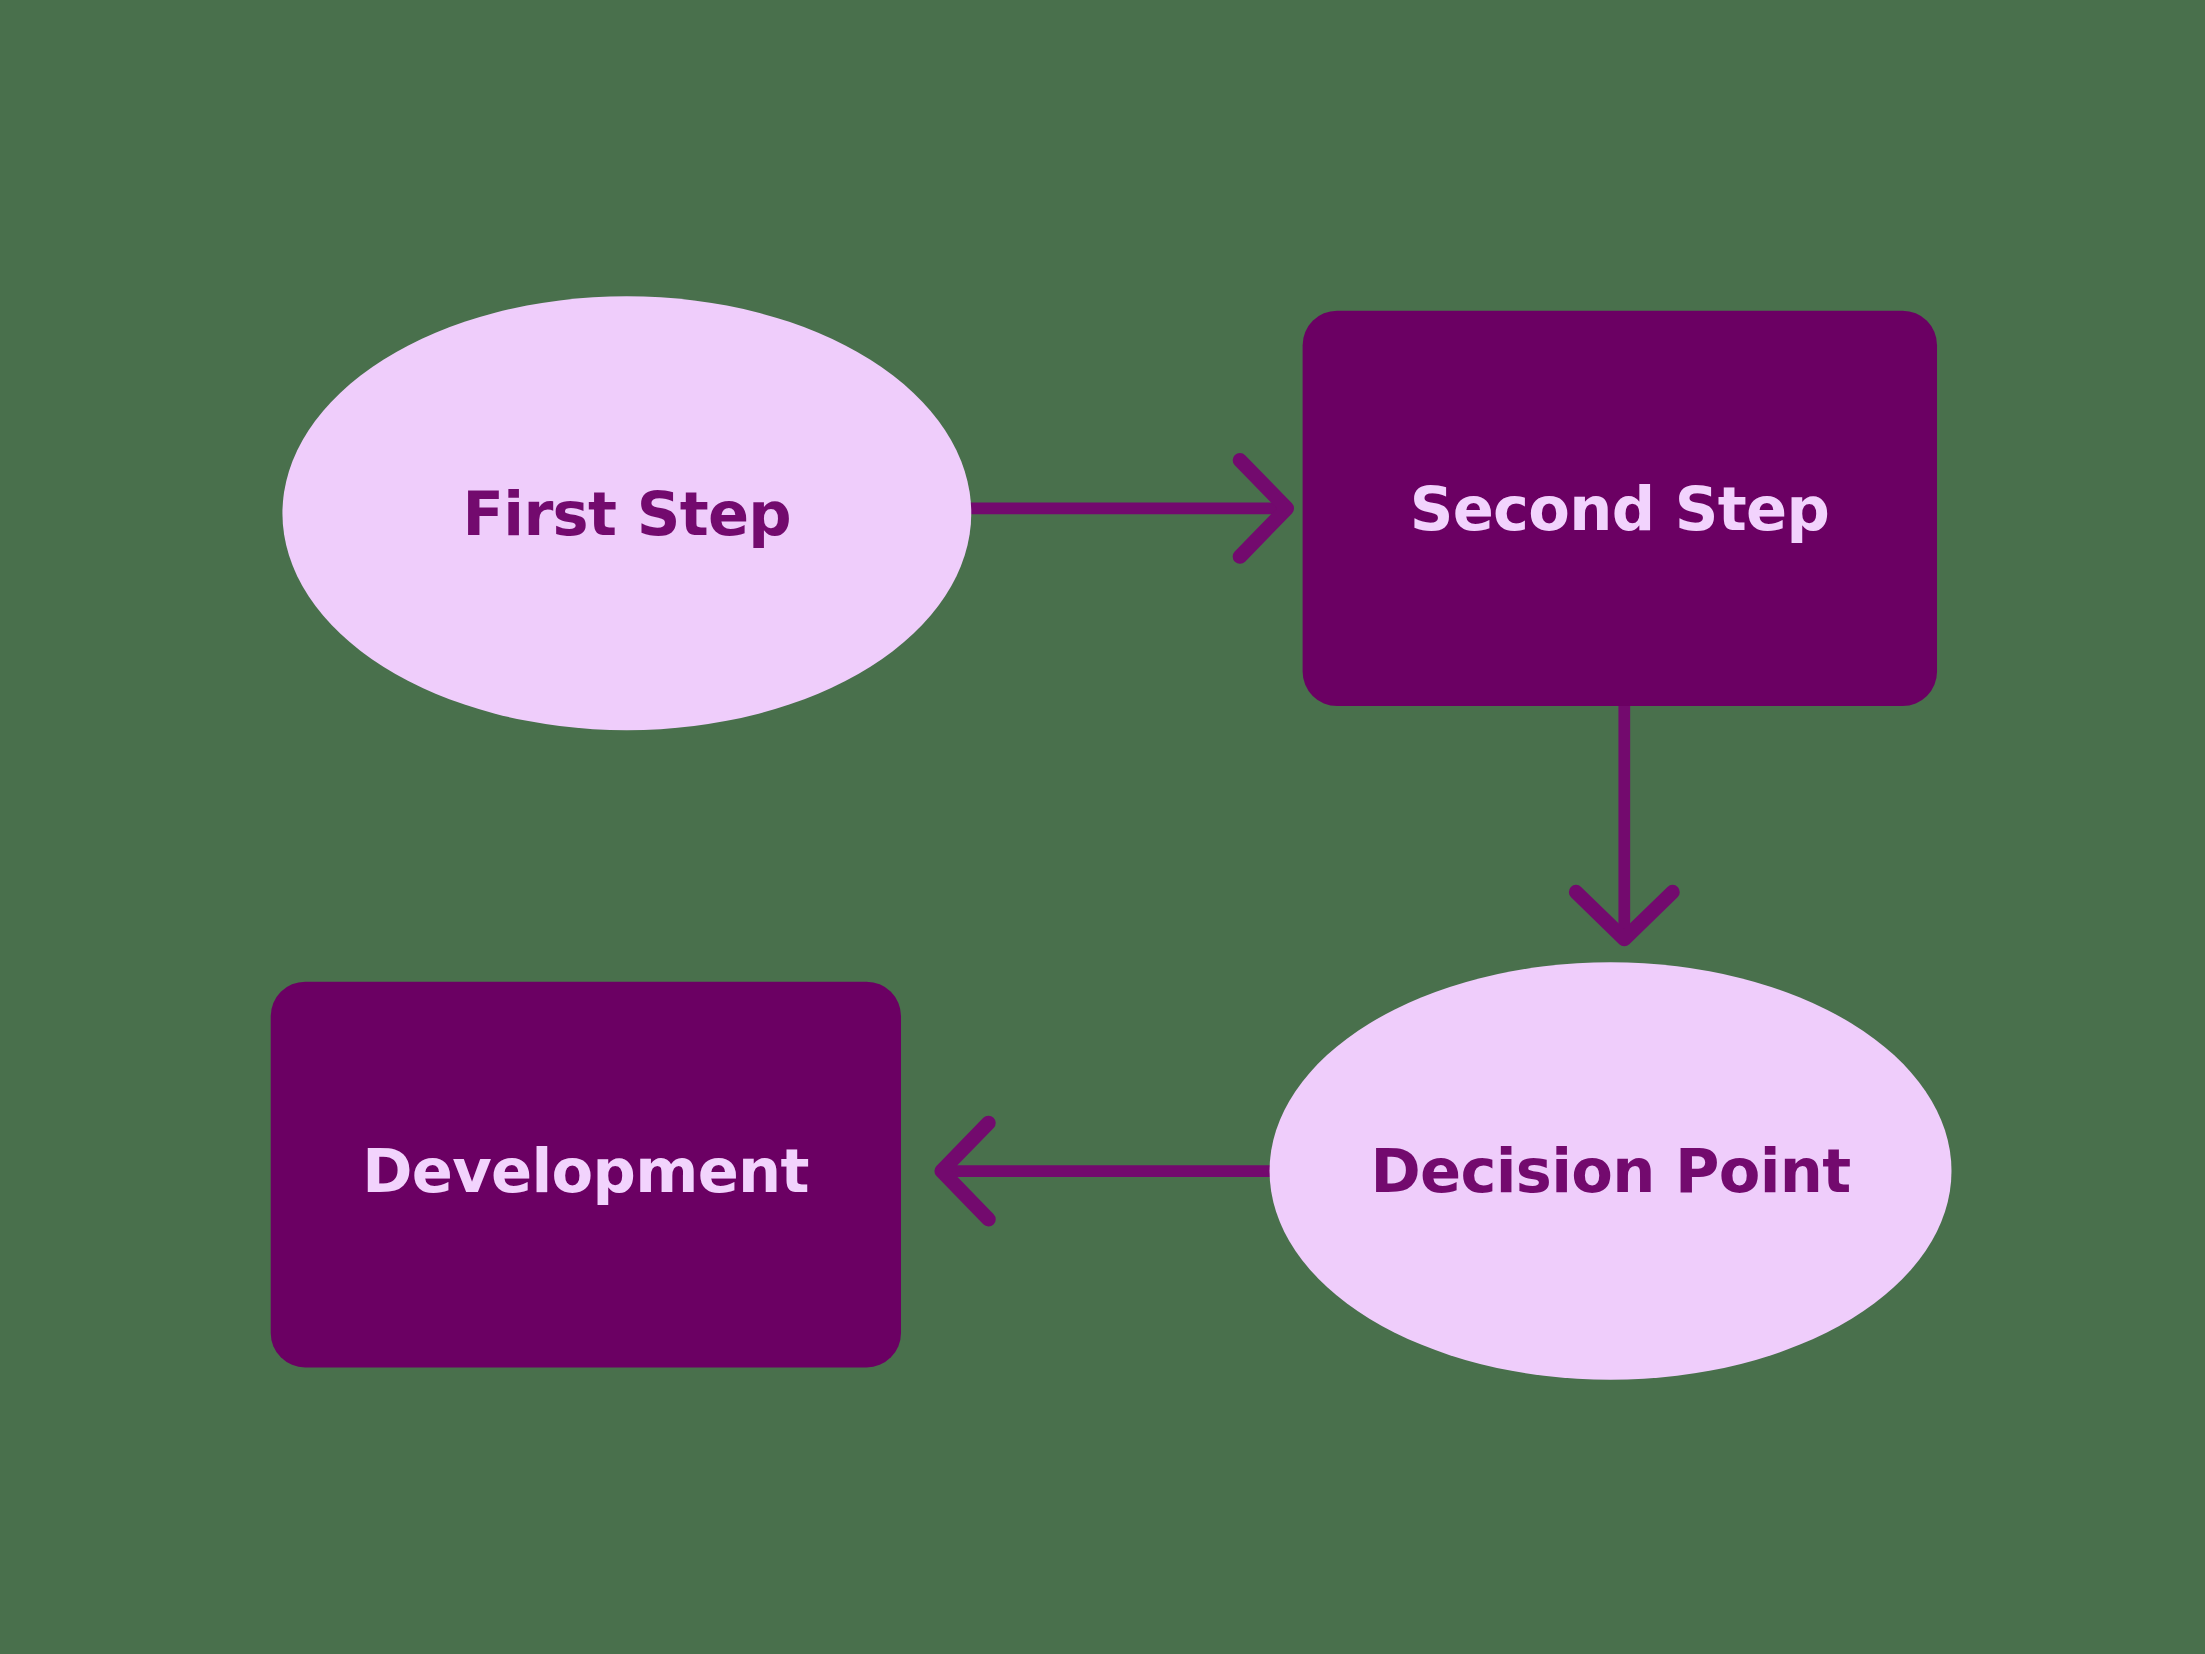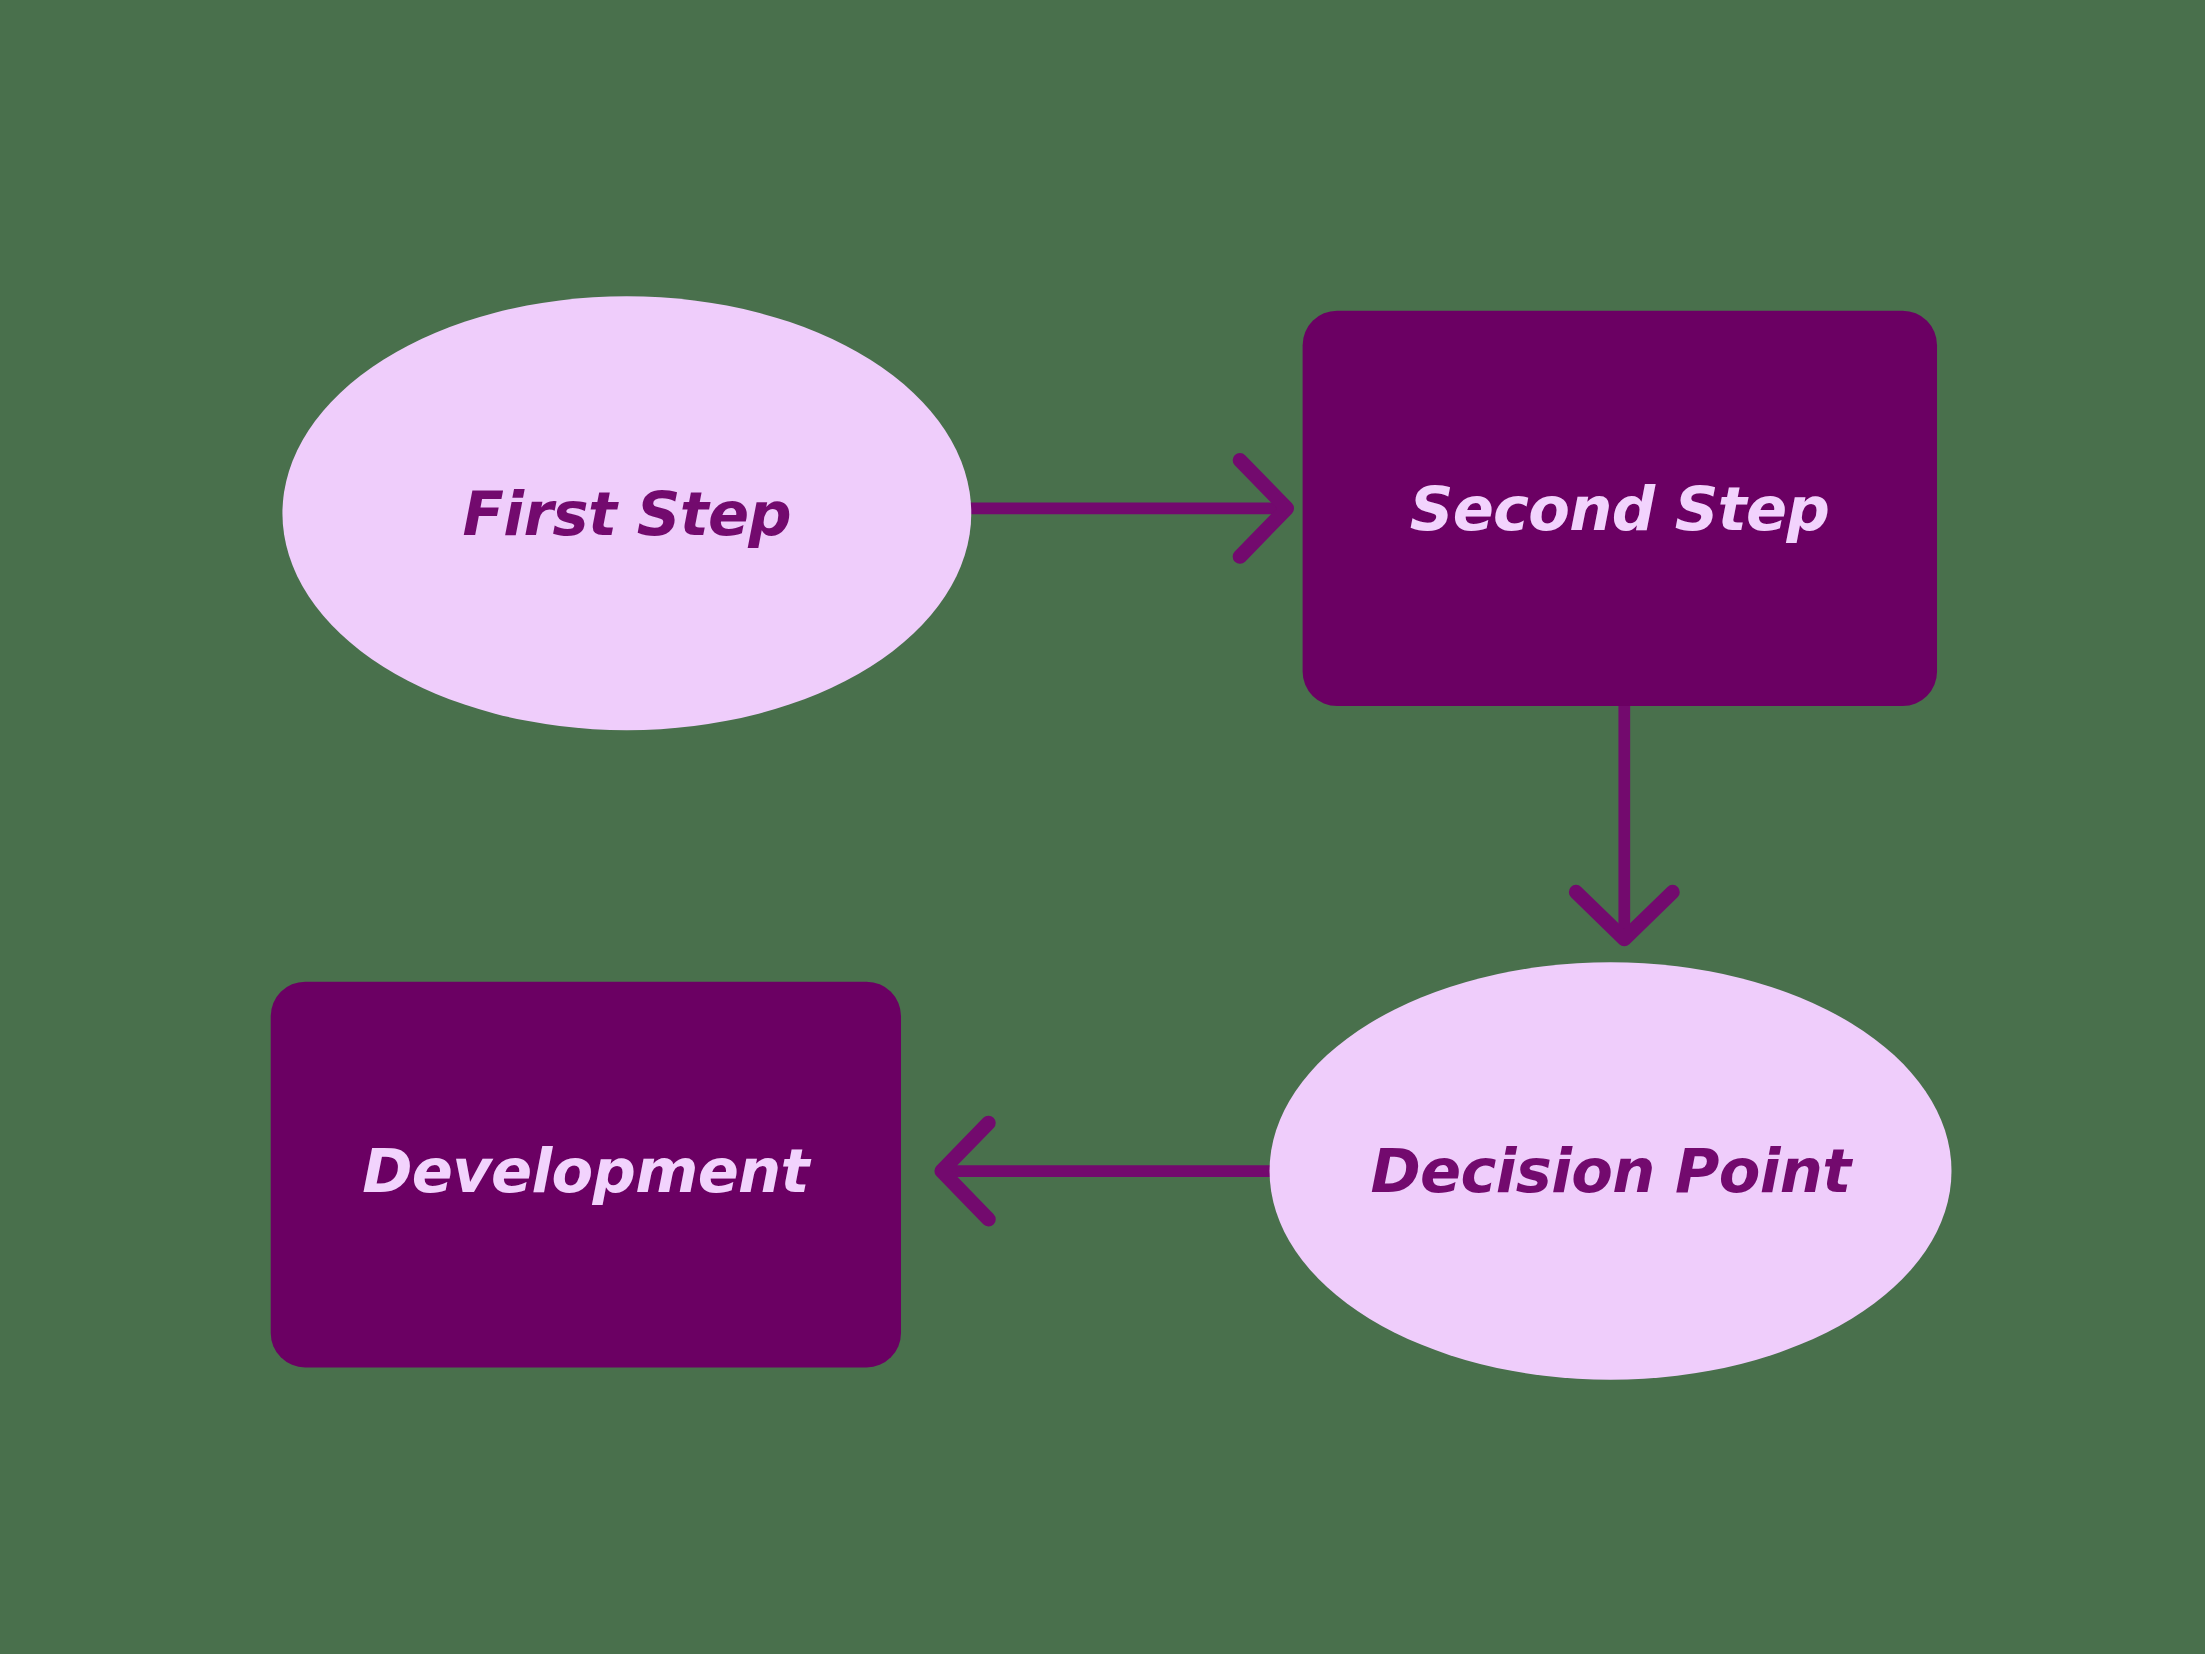--- a/index.html
+++ b/index.html
@@ -45,21 +45,21 @@
     stroke: #730A6E;
     stroke-width: 21;
     fill: none;
     stroke-linecap: round;
     stroke-linejoin: round;
   }
 </style>
 </head>
 <body>
 
-<div id="canvas" style="background: rgb(73, 112, 76); font-style: italic;">
+<div id="canvas" style="background: rgb(73, 112, 76);">
   <svg id="diagram-svg" viewBox="0 0 3201 2401" xmlns="http://www.w3.org/2000/svg">
 
     <g>
       <path class="edge-line" d="M 1400 738 L 1860 738"></path>
       <path class="edge-head" d="M 1800 668 L 1868 738 L 1800 808"></path>
     </g>
 
     <g>
       <path class="edge-line" d="M 2358 1025 L 2358 1355"></path>
       <path class="edge-head" d="M 2288 1295 L 2358 1363 L 2428 1295"></path>

